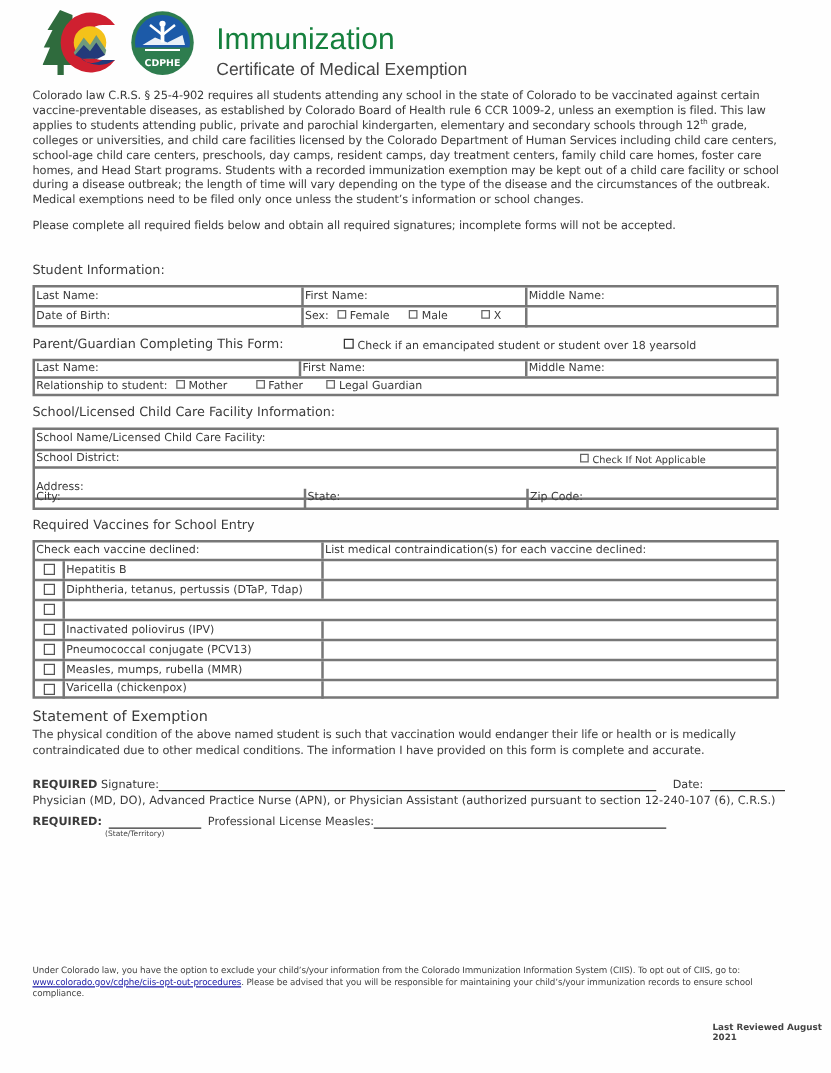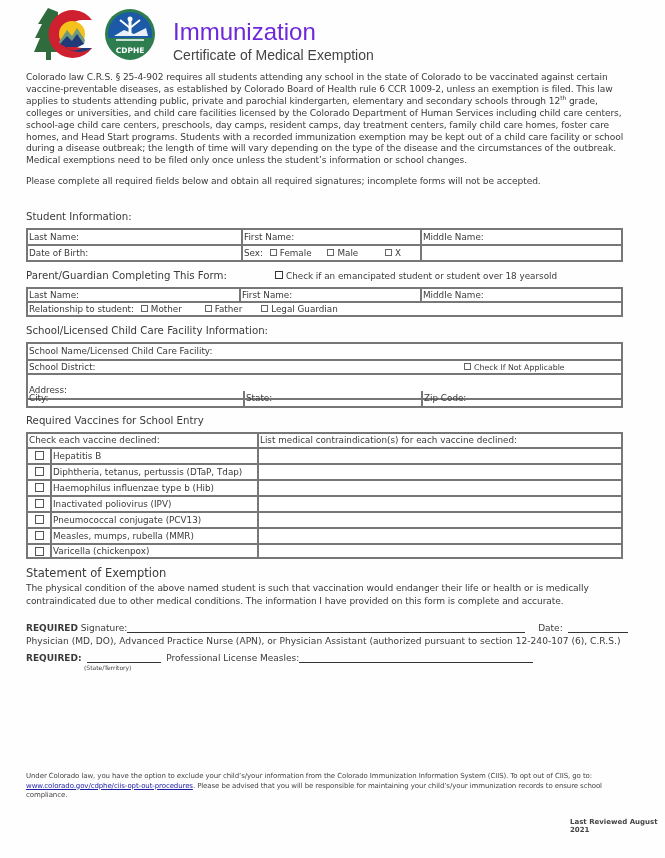--- a/index.html
+++ b/index.html
@@ -3,21 +3,21 @@
 <meta charset="utf-8">
 <style>
   * { box-sizing: border-box; margin: 0; padding: 0; }
   html, body { width: 665px; height: 858px; background: #fefefe; overflow: hidden; }
   body { font-family: "DejaVu Sans", sans-serif; color: #3a3a3a; position: relative; }
   .abs { position: absolute; }
 
   
   .logo-co { left: 34px; top: 6px; width: 66px; height: 56px; }
   .logo-cdphe { left: 104px; top: 8px; width: 52px; height: 52px; }
-  .title { left: 173px; top: 18px; font-family: "Liberation Sans", sans-serif; font-size: 24px; color: #6d28d9; }
+  .title { left: 173px; top: 18px; font-family: "Liberation Sans", sans-serif; font-size: 24px; color: #15803d; }
   .subtitle { left: 173px; top: 47px; font-family: "Liberation Sans", sans-serif; font-size: 14px; color: #444; }
 
   .intro { left: 26px; top: 72px; width: 600px; font-size: 9.1px; line-height: 11.9px; color: #3a3a3a; letter-spacing: -0.1px; }
   .intro sup { font-size: 6px; line-height: 0; }
   .please { left: 26px; top: 176px; font-size: 9.1px; color: #3a3a3a; letter-spacing: -0.1px; }
 
   .section-h { font-size: 10.2px; color: #3a3a3a; }
 
   
   .tbl { position: absolute; border: 2px solid #777; background: #fff; }
@@ -143,21 +143,20 @@
     <div class="cell" style="left:24px; width:207px;">Hepatitis B</div>
     <div class="cell nobr" style="left:231px; right:0;"></div>
   </div>
   <div class="row" style="top:31px; height:16px;">
     <div class="cell" style="left:0; width:24px;"><span class="vcb"></span></div>
     <div class="cell" style="left:24px; width:207px;">Diphtheria, tetanus, pertussis (DTaP, Tdap)</div>
     <div class="cell nobr" style="left:231px; right:0;"></div>
   </div>
   <div class="row" style="top:47px; height:16px;">
     <div class="cell" style="left:0; width:24px;"><span class="vcb"></span></div>
-    <div class="cell" style="left:24px; width:207px;">Haemophilus influenzae type b (Hib)</div>
     <div class="cell nobr" style="left:231px; right:0;"></div>
   </div>
   <div class="row" style="top:63px; height:16px;">
     <div class="cell" style="left:0; width:24px;"><span class="vcb"></span></div>
     <div class="cell" style="left:24px; width:207px;">Inactivated poliovirus (IPV)</div>
     <div class="cell nobr" style="left:231px; right:0;"></div>
   </div>
   <div class="row" style="top:79px; height:16px;">
     <div class="cell" style="left:0; width:24px;"><span class="vcb"></span></div>
     <div class="cell" style="left:24px; width:207px;">Pneumococcal conjugate (PCV13)</div>

